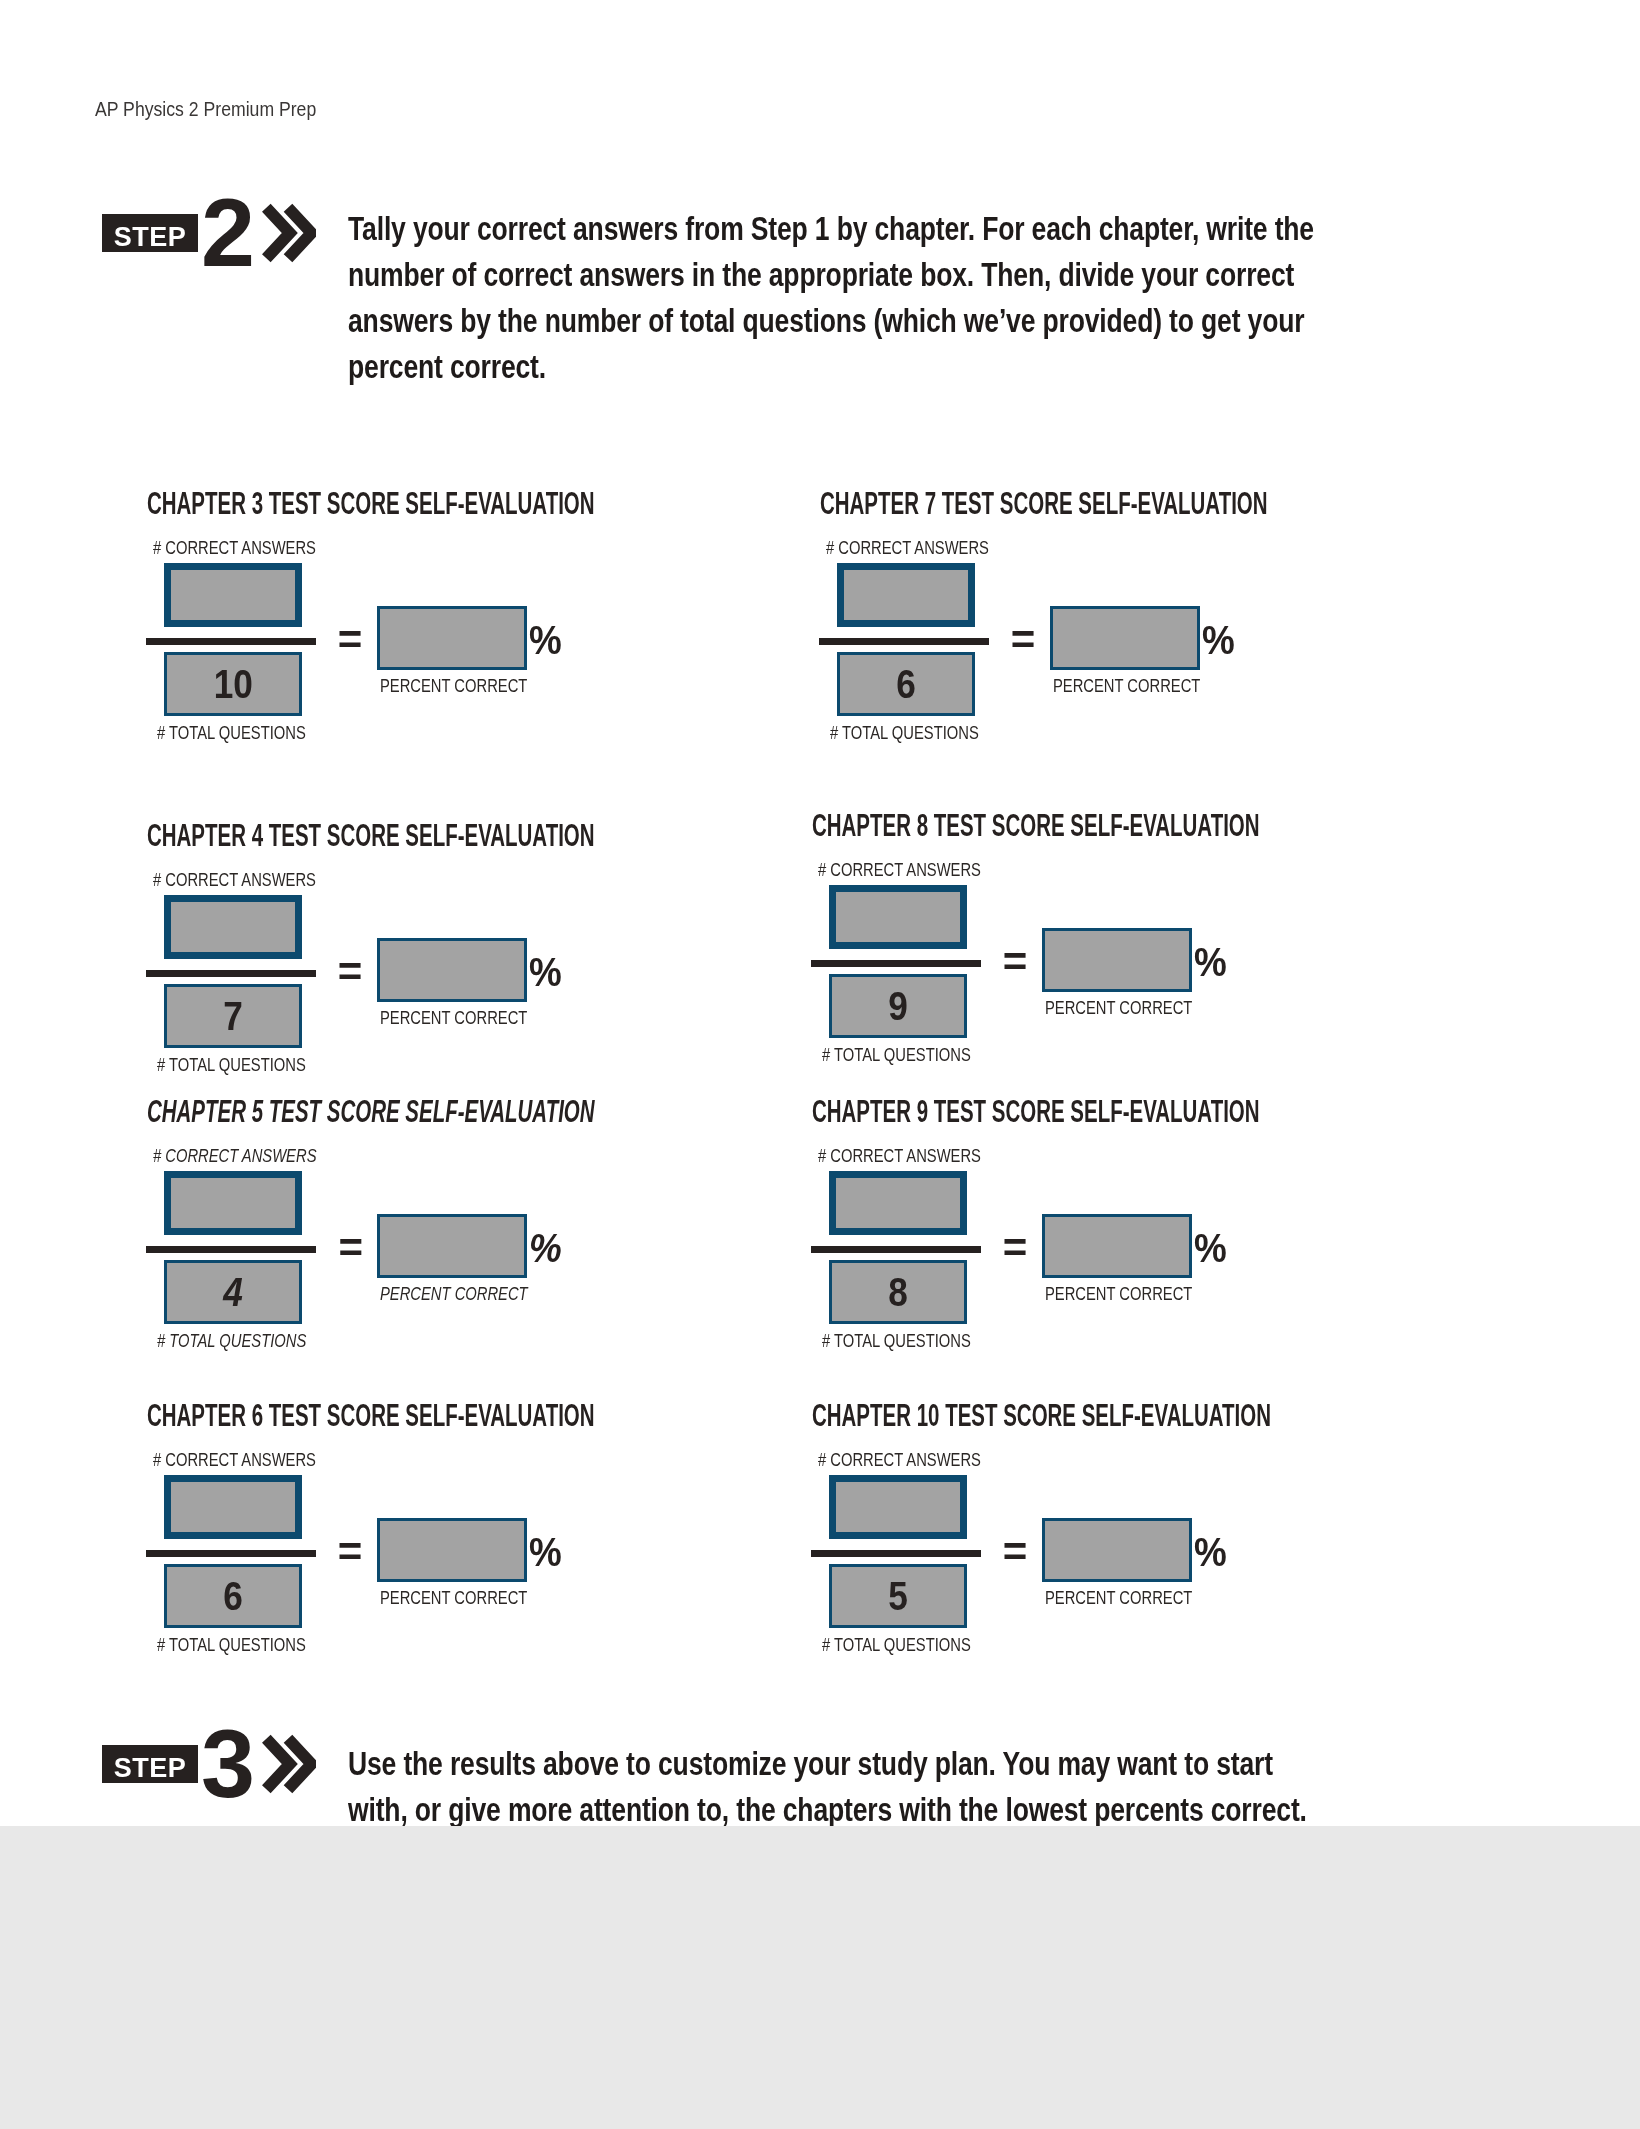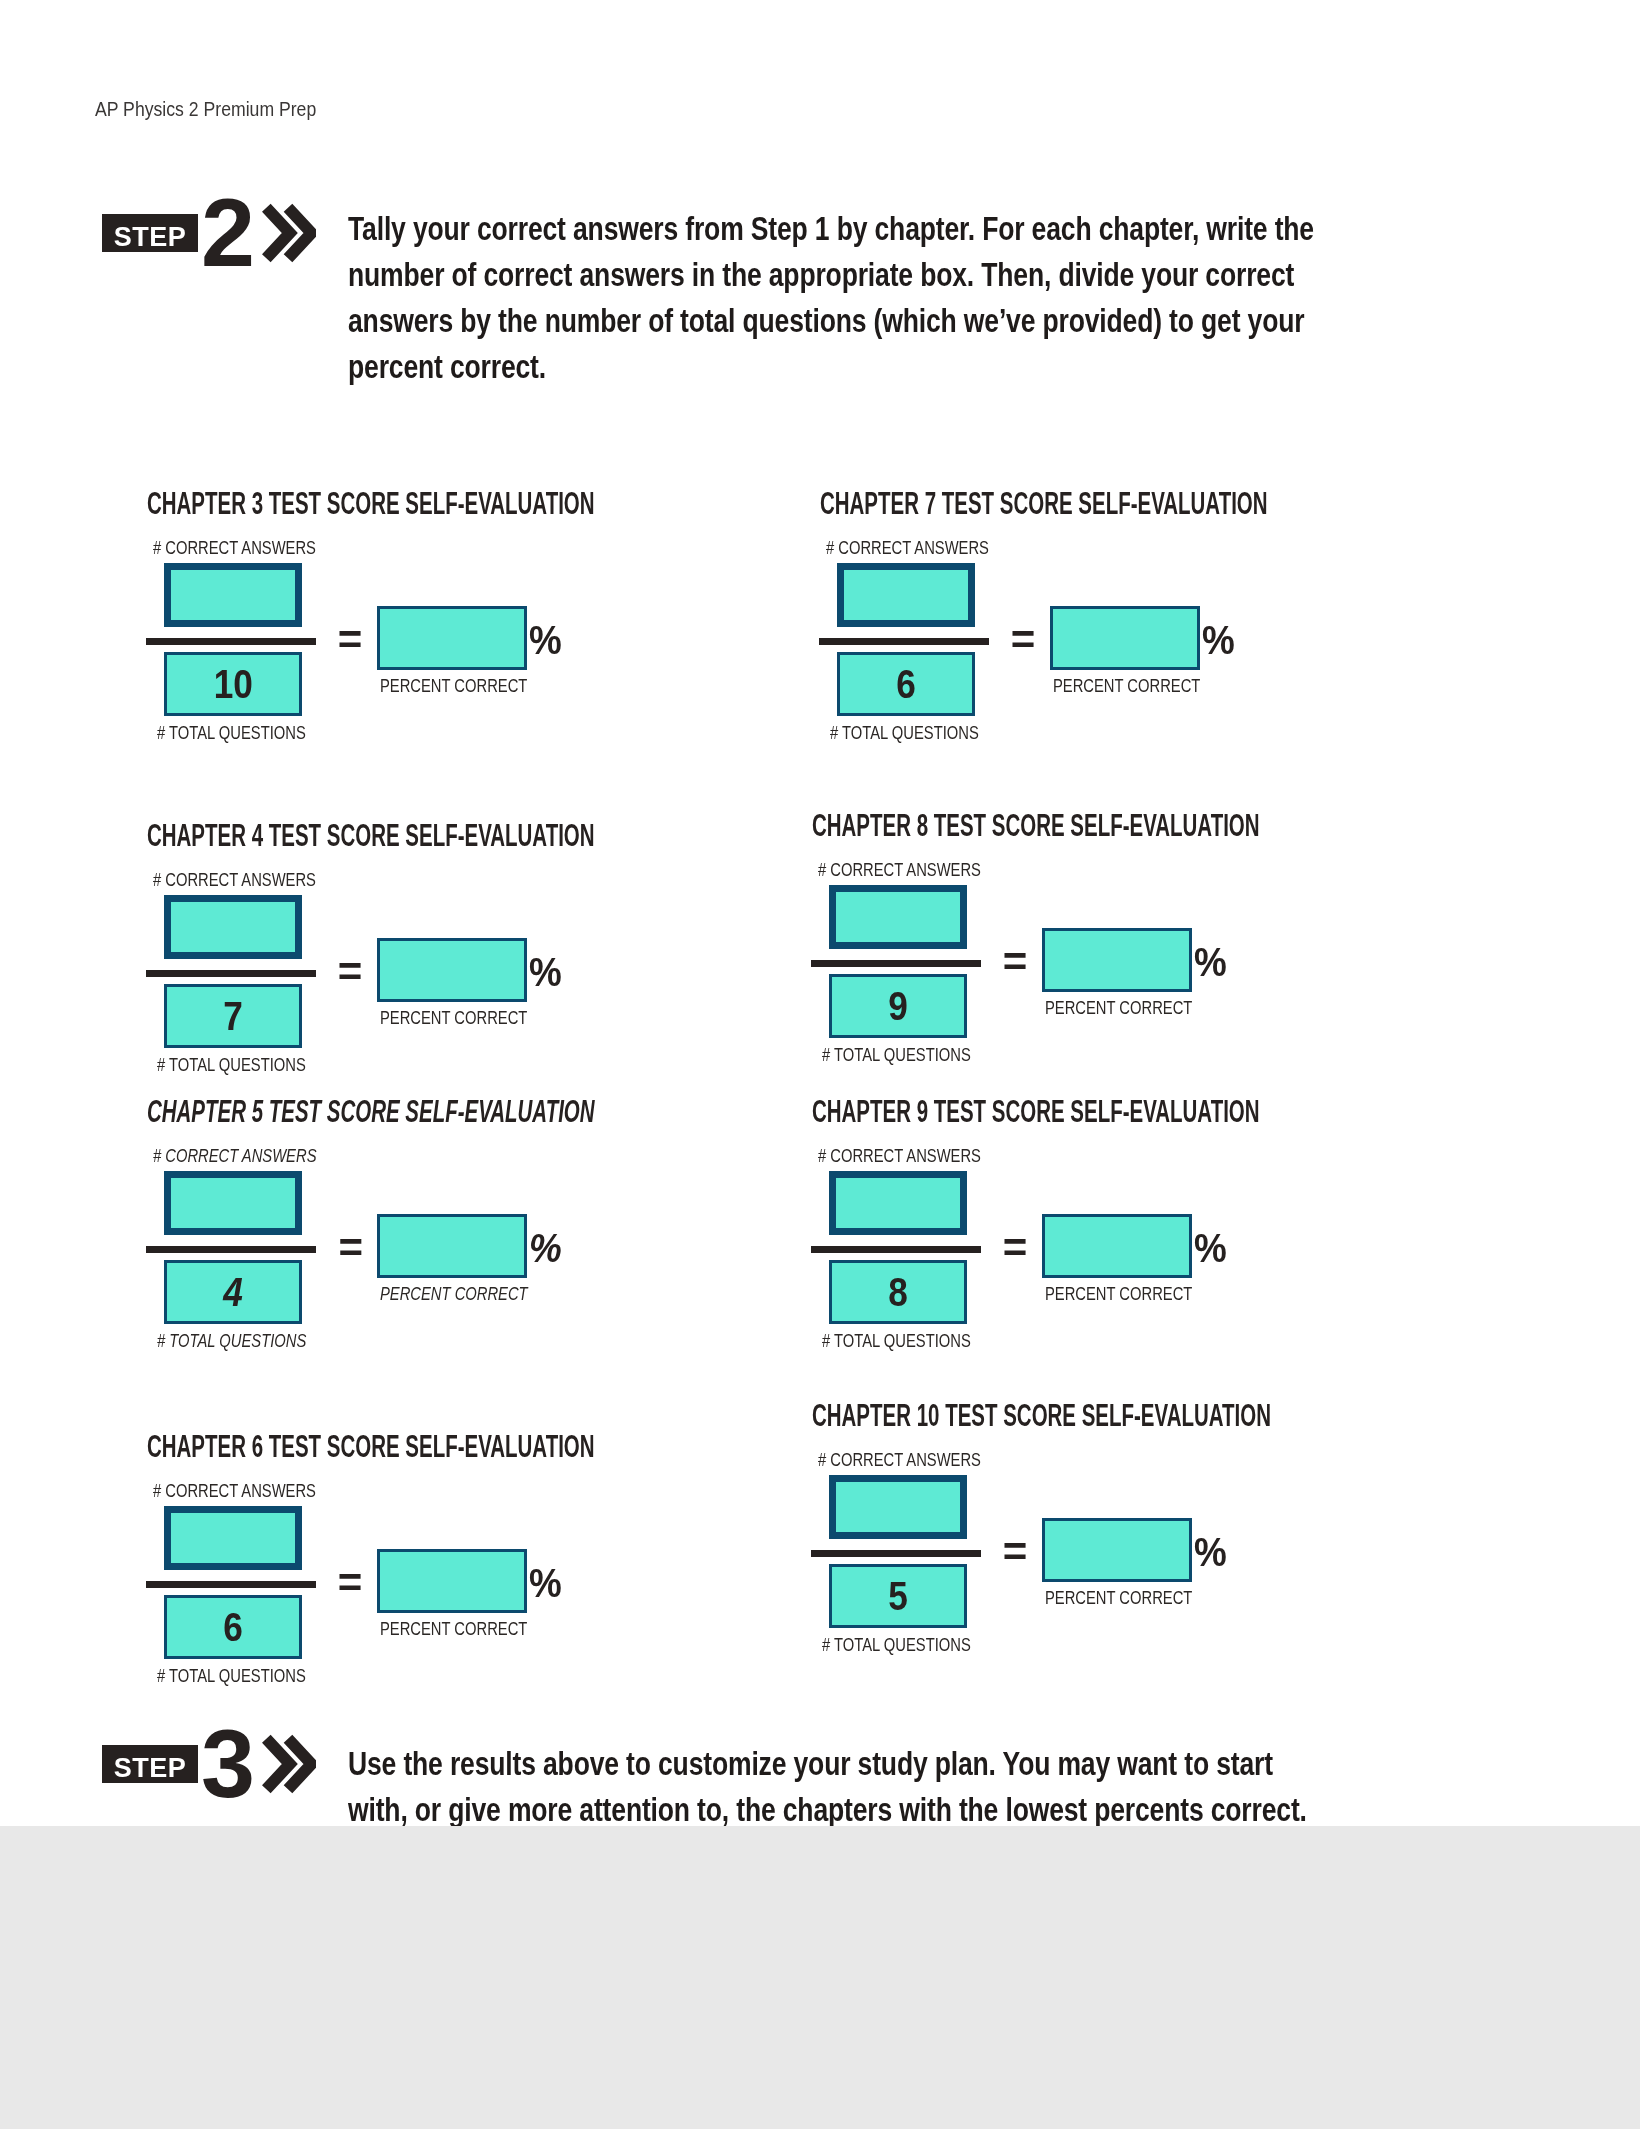--- a/index.html
+++ b/index.html
@@ -44,21 +44,21 @@
     line-height:34px; white-space:nowrap; color:#262120;
     transform:scaleX(0.64); transform-origin:0 0; letter-spacing:0;
   }
   .ev-label {
     position:absolute; font-size:18px; font-weight:400; color:#2b2725;
     white-space:nowrap; transform:scaleX(0.82); transform-origin:0 0;
   }
   .lbl-correct { left:6px;   top:46px;  }
   .lbl-total   { left:10px;  top:231px; }
   .lbl-percent { left:233px; top:184px; }
-  .ev-box { position:absolute; background:#5eead4; border:7px solid #0c4a6e; }
+  .ev-box { position:absolute; background:#a3a3a3; border:7px solid #0c4a6e; }
   .num-box { left:17px;  top:71px;  width:138px; height:64px; }
   .den-box { left:17px;  top:160px; width:138px; height:64px; border-width:3px;
              display:flex; align-items:center; justify-content:center; }
   .den-box span { font-size:40px; font-weight:700; transform:scaleX(0.88); }
   .frac-bar { position:absolute; left:-1px; top:146px; width:170px; height:7px; background:#262120; }
   .eq-sign {
     position:absolute; left:180px; top:116px; width:46px; height:64px;
     display:flex; align-items:center; justify-content:center;
     font-size:42px; font-weight:700;
   }
@@ -141,21 +141,21 @@
     <div class="frac-bar"></div>
     <div class="ev-box den-box">
       <span>4</span>
     </div>
     <div class="ev-label lbl-total"># TOTAL QUESTIONS</div>
     <div class="eq-sign">=</div>
     <div class="ev-box pct-box"></div>
     <div class="pct-sign">%</div>
     <div class="ev-label lbl-percent">PERCENT CORRECT</div>
   </div>
-      <div class="ev-block" style="left: 147px; top: 1404px; margin-top: 31px;">
+      <div class="ev-block" style="left: 147px; top: 1404px;">
     <div class="ev-title">CHAPTER 6 TEST SCORE SELF-EVALUATION</div>
     <div class="ev-label lbl-correct"># CORRECT ANSWERS</div>
     <div class="ev-box num-box"></div>
     <div class="frac-bar"></div>
     <div class="ev-box den-box">
       <span>6</span>
     </div>
     <div class="ev-label lbl-total"># TOTAL QUESTIONS</div>
     <div class="eq-sign">=</div>
     <div class="ev-box pct-box"></div>

